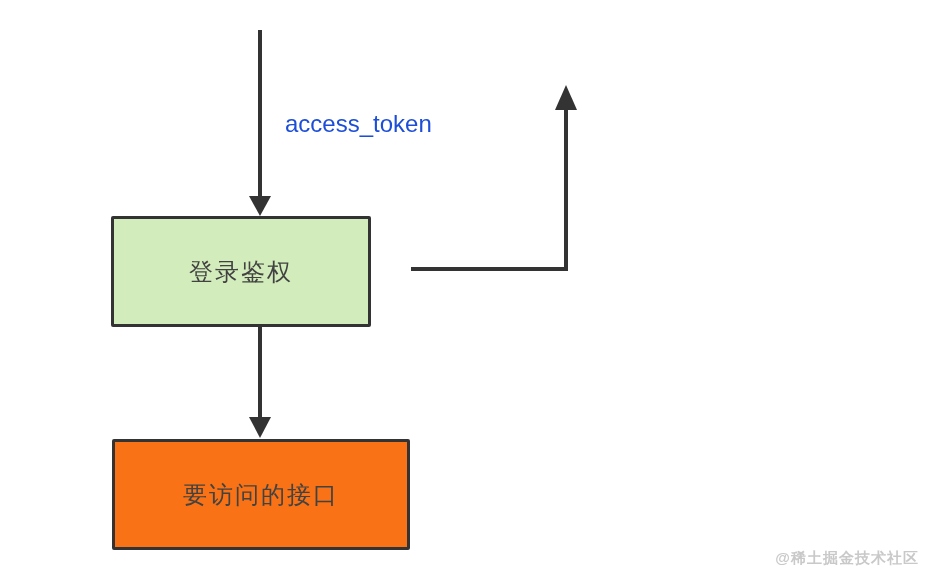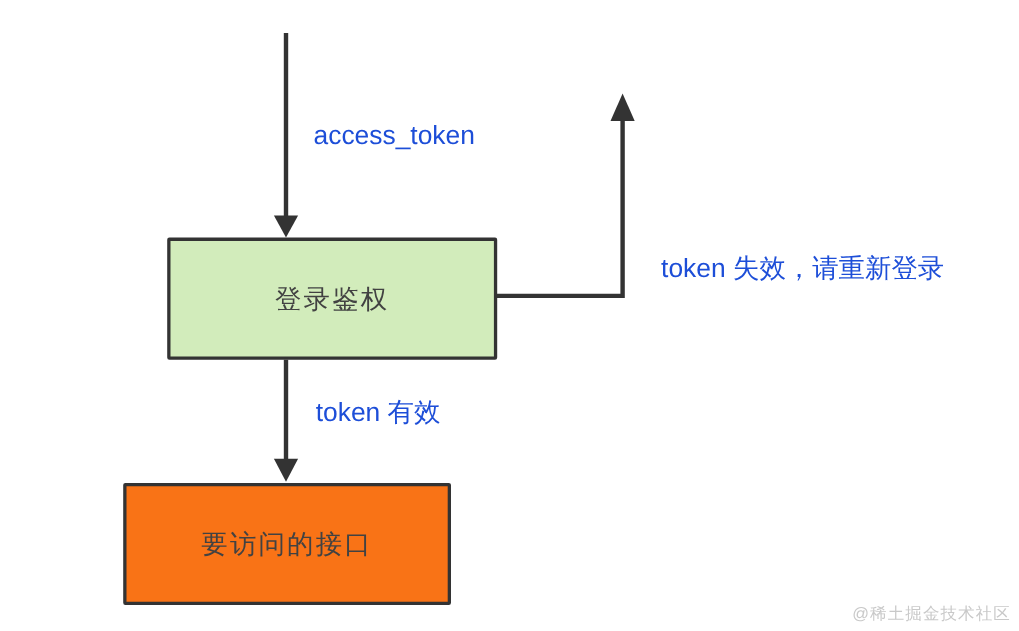--- a/index.html
+++ b/index.html
@@ -39,23 +39,22 @@
     align-items: center;
     justify-content: center;
     box-sizing: border-box;
     font-size: 24px;
     color: #424242;
     letter-spacing: 2px;
   }
   .node-login {
     left: 111px;
     top: 216px;
-    width: 300px;
+    width: 260px;
     height: 111px;
-    margin-left: 41px;
   }
   .node-api {
     left: 112px;
     top: 439px;
     width: 298px;
     height: 111px;
   }
   .edge-label {
     position: absolute;
     font-size: 24px;
@@ -74,20 +73,21 @@
     left: 287px;
     top: 359px;
   }
   .watermark {
     position: absolute;
     right: 7px;
     bottom: 6px;
     font-size: 15px;
     color: #c9c9c9;
     letter-spacing: 1px;
+    font-weight: bold;
   }
 </style>
 </head>
 <body>
 
 <div class="canvas">
 
   <svg class="connectors" viewBox="0 0 926 574" xmlns="http://www.w3.org/2000/svg">
 
     <path d="M260 30 L260 198"></path>
@@ -103,19 +103,17 @@
   <div class="node node-login" style="background: rgb(210, 236, 187);">
     <span>登录鉴权</span>
   </div>
 
   <div class="node node-api" style="background: #f97316;">
     <span>要访问的接口</span>
   </div>
 
   <div class="edge-label label-access-token">access_token</div>
 
-  <div class="edge-label label-token-invalid">token 失效，请重新登录</div>
 
-  <div class="edge-label label-token-valid">token 有效</div>
 
   <div class="watermark">@稀土掘金技术社区</div>
 
 </div>
 
 </body></html>

